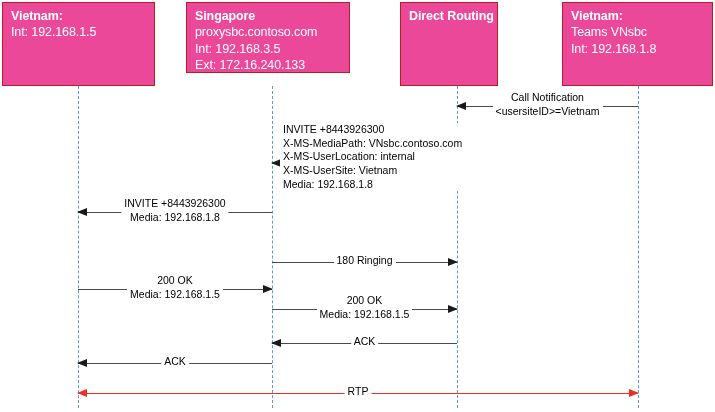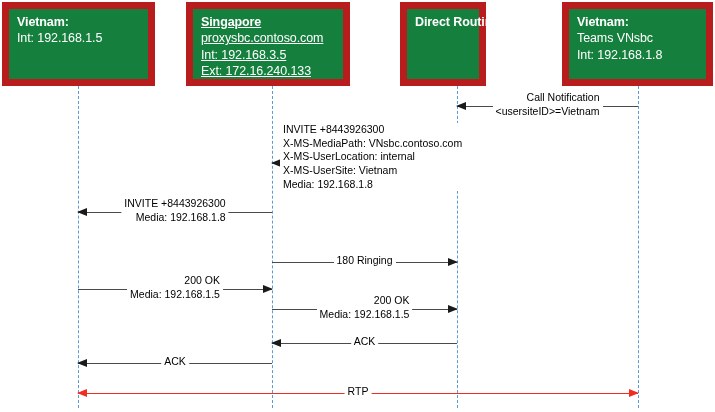--- a/index.html
+++ b/index.html
@@ -12,22 +12,22 @@
     width: 715px;
     height: 412px;
     background: #ffffff;
     font-family: "Liberation Sans", sans-serif;
     overflow: hidden;
   }
   
   .actor-box {
     position: absolute;
     box-sizing: border-box;
-    background: #15803d;
-    border: 7px solid #b91c1c;
+    background: #ec4899;
+    border: 1px solid #b91c1c;
     color: #ffffff;
     padding: 5px 12px 0 8px;
     line-height: 1.30;
   }
   .actor-line {
     display: block;
     font-size: 12.5px;
     white-space: nowrap;
     letter-spacing: -0.1px;
   }
@@ -86,21 +86,20 @@
     background: #ffffff;
     padding: 0 3px;
     text-align: center;
     white-space: nowrap;
     color: #000000;
     font-size: 10.5px;
     line-height: 1.30;
   }
   .msg-label.two {
     top: -15px;
-    text-align: right;
   }
   .msg-label.one {
     top: -8px;
   }
   .msg-label.five {
     top: -40px;
     text-align: left;
     left: 8px;
     transform: none;
   }
@@ -111,28 +110,28 @@
 </head>
 <body>
 
 <div id="canvas">
 
   <div class="actor-box" style="left:2px; top:2px; width:153px; height:84px;">
     <span class="actor-line bold">Vietnam:</span>
     <span class="actor-line">Int: 192.168.1.5</span>
   </div>
 
-  <div class="actor-box" style="left:186px; top:2px; width:164px; height:84px;text-decoration:underline;">
+  <div class="actor-box" style="left:186px; top:2px; width:164px; height:71px;">
     <span class="actor-line bold">Singapore</span>
     <span class="actor-line">proxysbc.contoso.com</span>
     <span class="actor-line">Int: 192.168.3.5</span>
     <span class="actor-line">Ext: 172.16.240.133</span>
   </div>
 
-  <div class="actor-box" style="left:400px; top:2px; width:86px; height:84px;">
+  <div class="actor-box" style="left:400px; top:2px; width:98px; height:84px;">
     <span class="actor-line bold">Direct Routing</span>
   </div>
 
   <div class="actor-box" style="left:562px; top:2px; width:151px; height:84px;">
     <span class="actor-line bold">Vietnam:</span>
     <span class="actor-line">Teams VNsbc</span>
     <span class="actor-line">Int: 192.168.1.8</span>
   </div>
 
   <div class="lifeline" style="left:78px; top:86px; height:322px;"></div>

